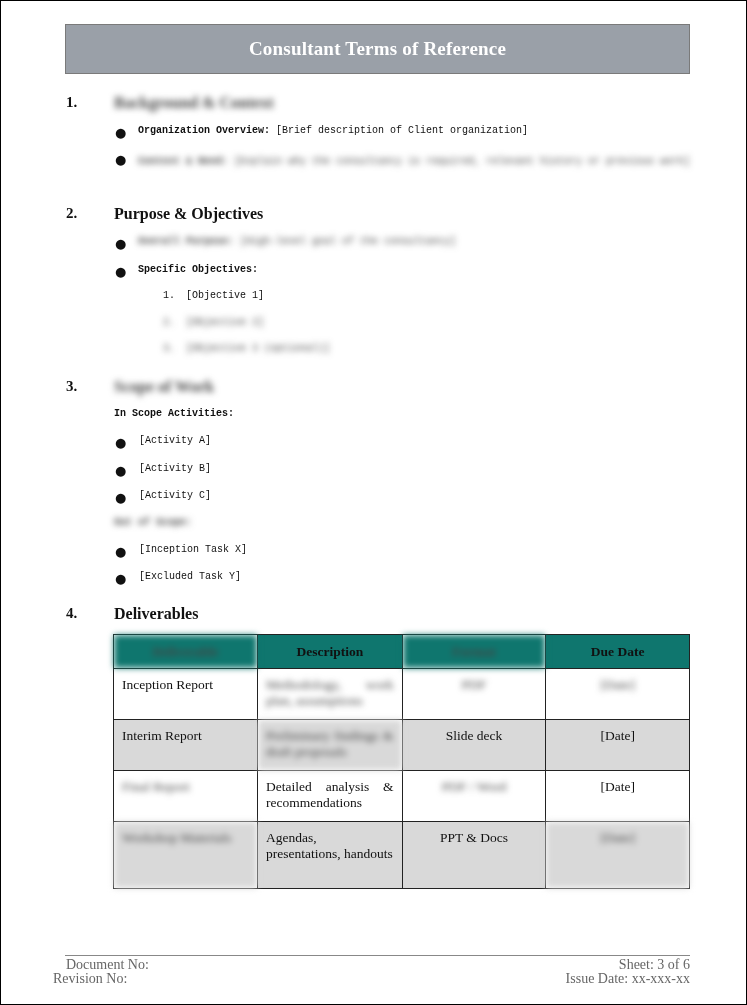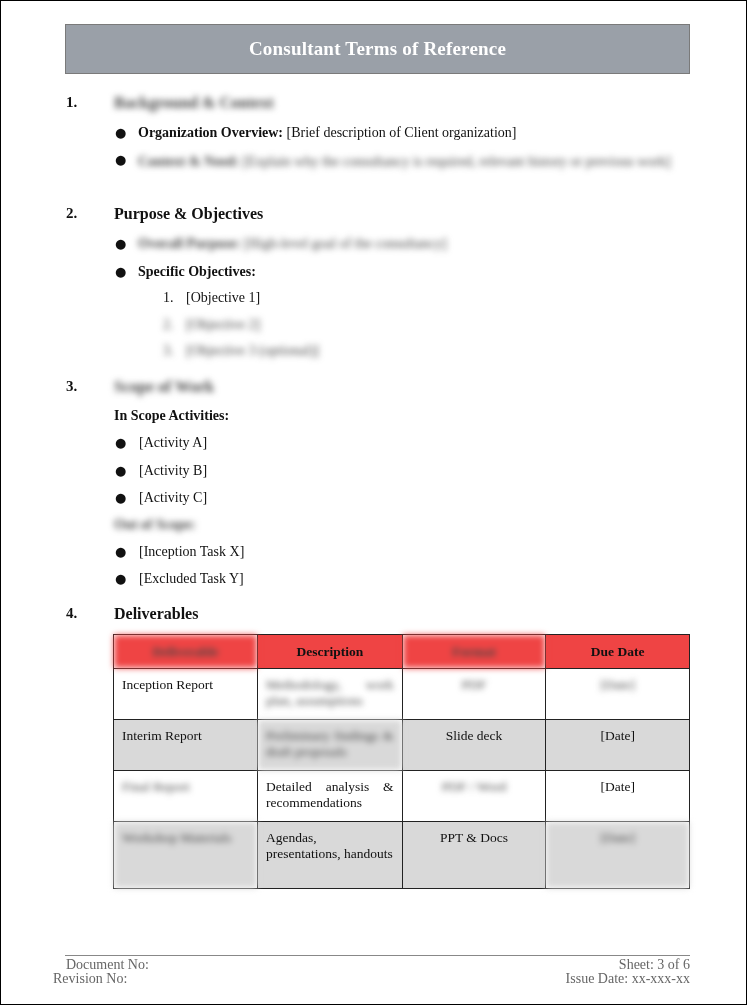--- a/index.html
+++ b/index.html
@@ -6,28 +6,28 @@
   body { width:747px; height:1005px; position:relative; overflow:hidden;
          font-family:"DejaVu Serif","Liberation Serif",serif; color:#111; }
   .page { position:absolute; left:0; top:0; width:745px; height:1003px; border:1px solid #000; }
   .title-bar { position:absolute; left:64px; top:23px; width:623px; height:48px;
                background:#9aa0a8; border:1px solid #7a7a7a;
                display:flex; align-items:center; justify-content:center; }
   .title-bar span { color:#fff; font-weight:bold; font-size:19px; font-family:"Liberation Serif",serif; letter-spacing:0.2px; }
   .abs { position:absolute; white-space:nowrap; }
   .sec-num { font-weight:bold; font-size:15px; font-family:"Liberation Serif",serif; }
   .sec-title { font-weight:bold; font-size:16px; font-family:"Liberation Serif",serif; }
-  .txt { font-size:14px; font-family:Liberation Serif, serif; }
+  .txt { font-size:10px; font-family:Liberation Mono, monospace; }
   .bold { font-weight:bold; }
   .bullet { font-size:13px; }
   .blur { filter:blur(3px); color:#444; }
   table.deliv { position:absolute; left:112px; top:633px; width:577px; border-collapse:collapse;
                 font-family:"Liberation Serif",serif; font-size:13.5px; }
   table.deliv td, table.deliv th { border:1px solid #222; vertical-align:top; padding:8px 8px; }
-  table.deliv th { background:#ef4444; font-weight:bold; text-align:center; height:17px; vertical-align:middle; }
+  table.deliv th { background:#0f766e; font-weight:bold; text-align:center; height:17px; vertical-align:middle; }
   table.deliv tr.shade td { background:#d9d9d9; }
   .c1 { width:128px; } .c2 { width:128px; } .c3 { width:128px; } .c4 { width:128px; }
   .center { text-align:center; }
   .justify { text-align:justify; }
   .footer-line { position:absolute; left:64px; top:954px; width:625px; height:1px; background:#888; }
   .foot { position:absolute; font-size:14px; color:#666; font-family:"Liberation Serif",serif; }
 </style>
 </head>
 <body>
 

